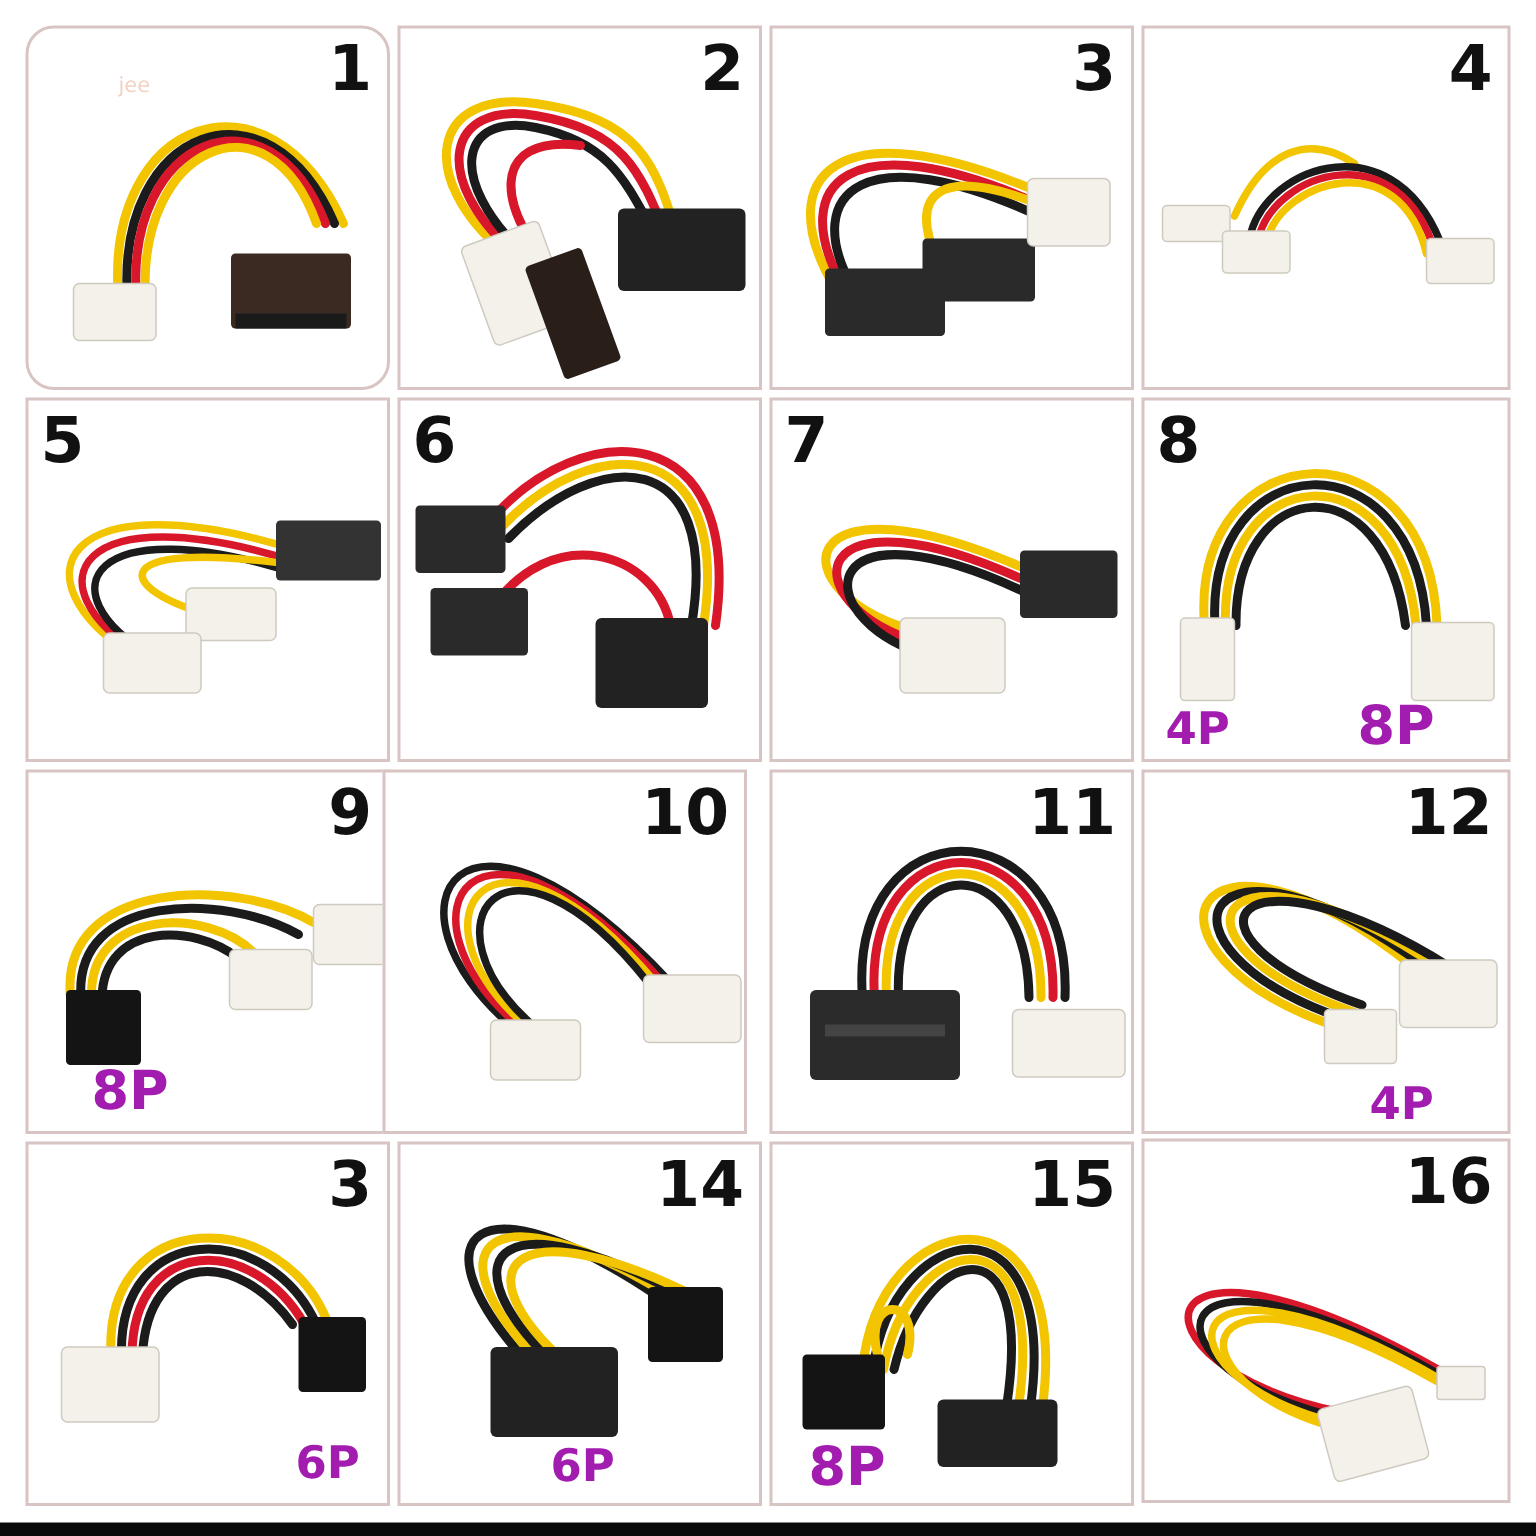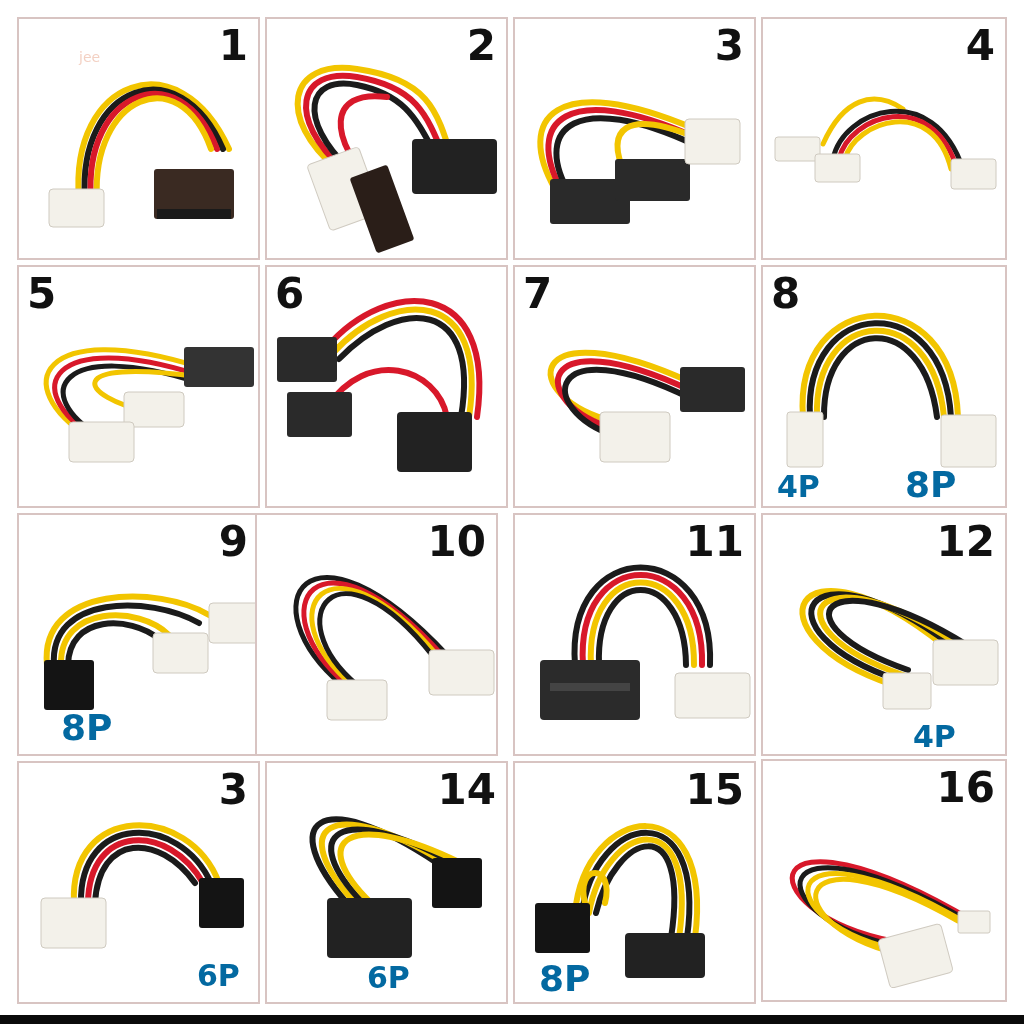--- a/index.html
+++ b/index.html
@@ -1,30 +1,30 @@
 <!DOCTYPE html>
 <html><head>
 <meta charset="utf-8">
 <style>
   html,body{margin:0;padding:0;background:#ffffff;}
   body{width:1024px;height:1024px;position:relative;overflow:hidden;font-family:"DejaVu Sans","Liberation Sans",sans-serif;}
   .cell{position:absolute;box-sizing:border-box;border:2px solid #d8c4c2;background:#fff;overflow:hidden;}
   .num{position:absolute;top:6px;font-size:42px;font-weight:600;color:#111;line-height:1;}
   .num.right{right:10px;}
   .num.left{left:8px;}
-  .pin{position:absolute;font-size:36px;font-weight:600;color:#0369a1;line-height:1;}
+  .pin{position:absolute;font-size:36px;font-weight:600;color:#a21caf;line-height:1;}
   .pin.sm{font-size:30px;}
   svg{position:absolute;left:0;top:0;}
   .bottombar{position:absolute;left:0;top:1015px;width:1024px;height:9px;background:#0a0a0a;}
   .wm{position:absolute;color:rgba(220,120,80,0.35);font-size:14px;}
 </style>
 </head>
 <body>
 
-<div class="cell" style="left:17px;top:17px;width:243px;height:243px;">
+<div class="cell" style="left:17px;top:17px;width:243px;height:243px;border-radius:19px;">
   <svg width="243" height="243">
     <g fill="none" stroke-width="6" stroke-linecap="round">
       <path d="M60 180 C50 60, 160 20, 210 130" stroke="#f2c500"></path>
       <path d="M66 180 C58 66, 160 28, 204 130" stroke="#1b1b1b"></path>
       <path d="M72 180 C64 72, 160 34, 198 130" stroke="#d8182a"></path>
       <path d="M78 180 C72 78, 160 40, 192 130" stroke="#f2c500"></path>
     </g>
     <rect x="30" y="170" width="55" height="38" rx="4" fill="#f3f1ea" stroke="#cfcac0"></rect>
     <rect x="135" y="150" width="80" height="50" rx="3" fill="#3a2a22"></rect>
     <rect x="138" y="190" width="74" height="10" fill="#1a1a1a"></rect>

